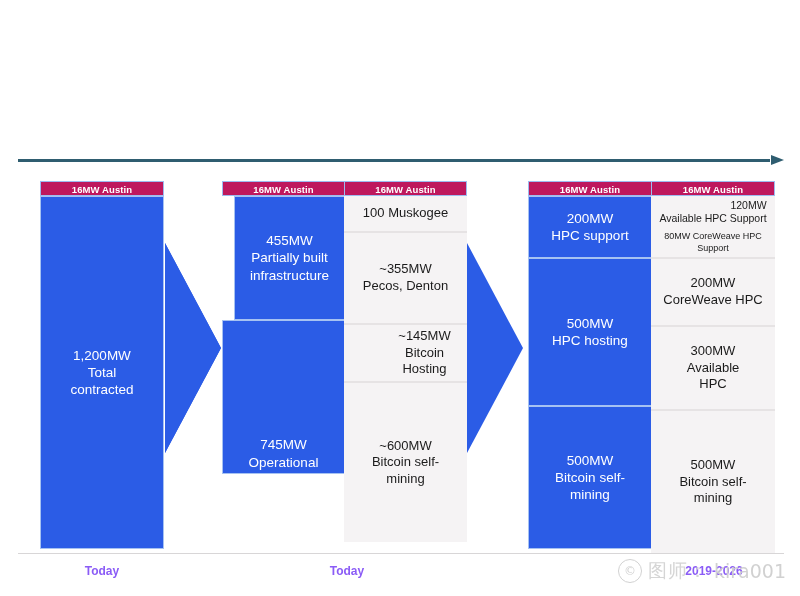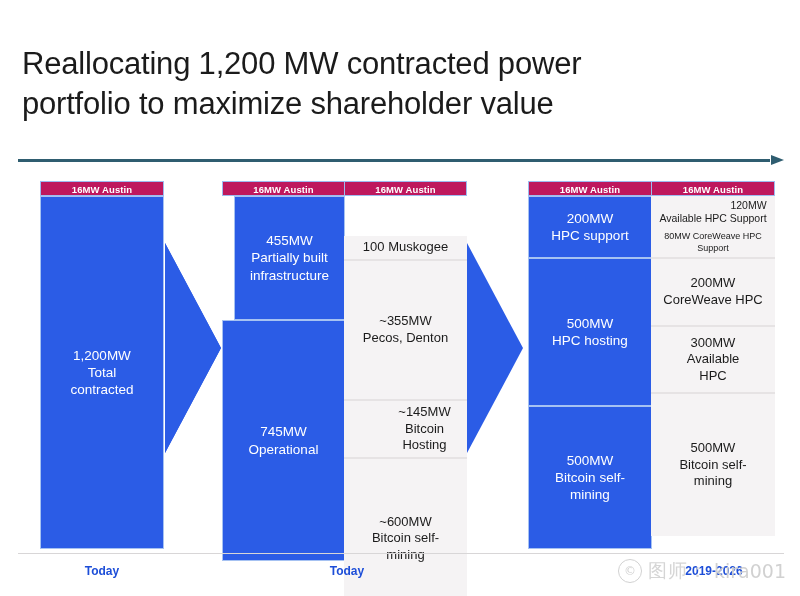--- a/index.html
+++ b/index.html
@@ -60,21 +60,21 @@
 
   
   .chev{position:absolute;}
   .chev svg{display:block;}
   #chev1{left:165px;top:243px;}
   #chev2{left:467px;top:243px;}
 
   
   .baseline{position:absolute;left:18px;top:553px;width:766px;height:1px;background:#d8d6d7;}
   .blabel{
-    position:absolute;top:564px;font-size:12px;color:#1d4ed8;font-weight:600;
+    position:absolute;top:564px;font-size:12px;color:#8b5cf6;font-weight:600;
     text-align:center;
   }
   #blabel1{left:40px;width:124px;}
   #blabel2{left:285px;width:124px;}
   #blabel3{left:652px;width:124px;}
 
   
   .watermark{
     position:absolute;right:14px;top:558px;display:flex;align-items:center;gap:6px;
     color:#cfcfcf;font-size:19px;font-weight:400;pointer-events:none;opacity:.95;
@@ -84,24 +84,20 @@
     width:22px;height:22px;border:1.6px solid #cfcfcf;border-radius:50%;
     display:flex;align-items:center;justify-content:center;font-size:12px;line-height:1;
   }
   .watermark .wm-cjk{letter-spacing:1px;color:#d3d3d3;}
 </style>
 </head>
 <body>
 
 <div id="slide">
 
-  <div class="title">
-    <span class="l1">Reallocating 1,200 MW contracted power</span>
-    <span class="l2">portfolio to maximize shareholder value</span>
-  </div>
 
   <div class="timeline">
     <div class="shaft"></div>
     <div class="head"></div>
   </div>
 
   <div class="col" id="col1">
     <div class="hdr">16MW Austin</div>
     <div class="stack">
       <div class="seg blue" style="height:353px;">
@@ -129,38 +125,38 @@
   <div class="col" id="col2">
     <div class="hdr">16MW Austin</div>
     <div class="stack">
       <div class="seg blue" style="height:124px;margin-left:12px;">
         <div class="txt">
           <div>455MW</div>
           <div>Partially built</div>
           <div>infrastructure</div>
         </div>
       </div>
-      <div class="seg blue" style="height:241px;">
+      <div class="seg blue" style="height:154px;align-items:flex-end;">
         <div class="txt">
           <div>745MW</div>
           <div>Operational</div>
         </div>
       </div>
     </div>
   </div>
 
   <div class="col" id="col3">
     <div class="hdr">16MW Austin</div>
     <div class="stack">
-      <div class="seg gray first" style="height:24px;margin-top:40px;">
+      <div class="seg gray first" style="height:36px;">
         <div class="txt">
           <div>100 Muskogee</div>
         </div>
       </div>
-      <div class="seg gray" style="height:140px;justify-content:center;">
+      <div class="seg gray" style="height:92px;justify-content:center;">
         <div class="txt">
           <div>~355MW</div>
           <div>Pecos, Denton</div>
         </div>
       </div>
       <div class="seg gray" style="height:58px;padding-left:44px;">
         <div class="txt">
           <div>~145MW</div>
           <div>Bitcoin Hosting</div>
         </div>
@@ -220,21 +216,21 @@
           <div>80MW CoreWeave HPC</div>
           <div>Support</div>
         </div>
       </div>
       <div class="seg gray" style="height:68px;">
         <div class="txt">
           <div>200MW</div>
           <div>CoreWeave HPC</div>
         </div>
       </div>
-      <div class="seg gray" style="height:67px;">
+      <div class="seg gray" style="height:84px;">
         <div class="txt">
           <div>300MW</div>
           <div>Available</div>
           <div>HPC</div>
         </div>
       </div>
       <div class="seg gray" style="height:143px;border-bottom:none;">
         <div class="txt">
           <div>500MW</div>
           <div>Bitcoin self-</div>

